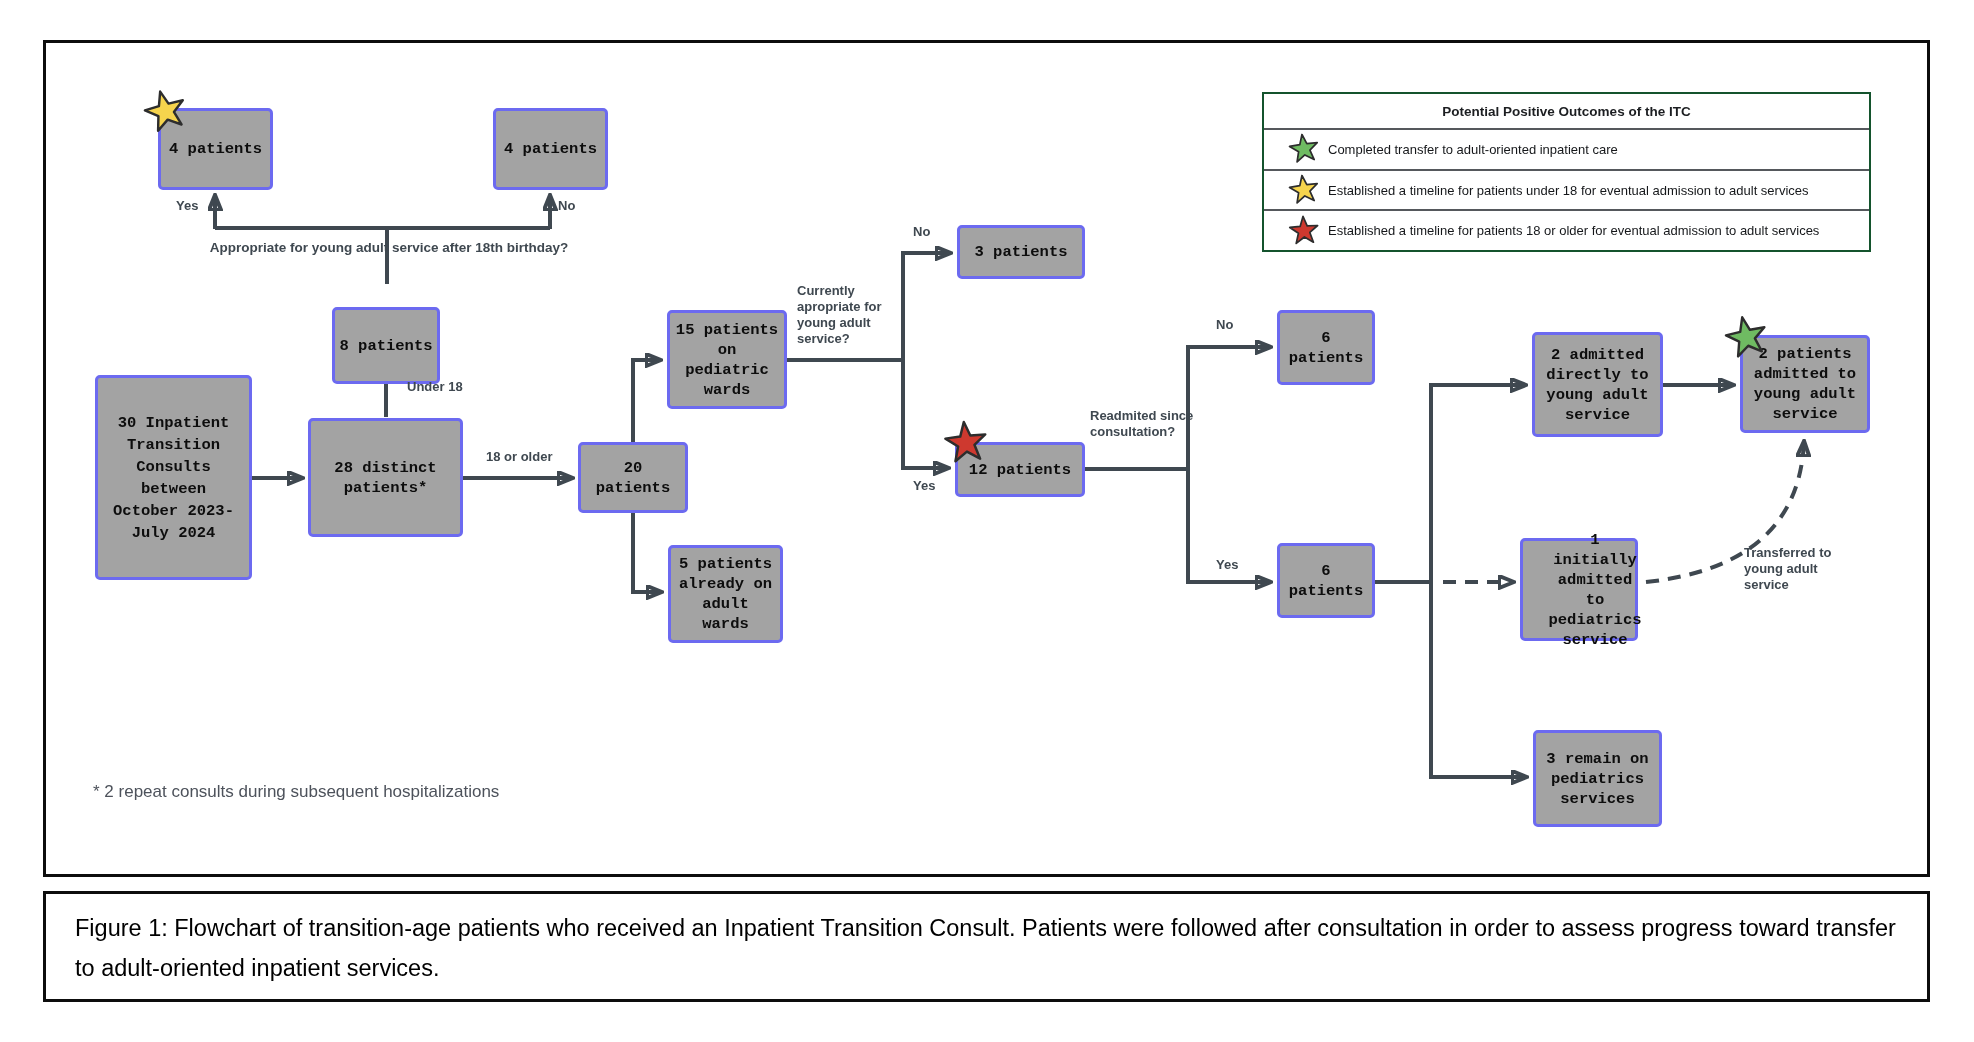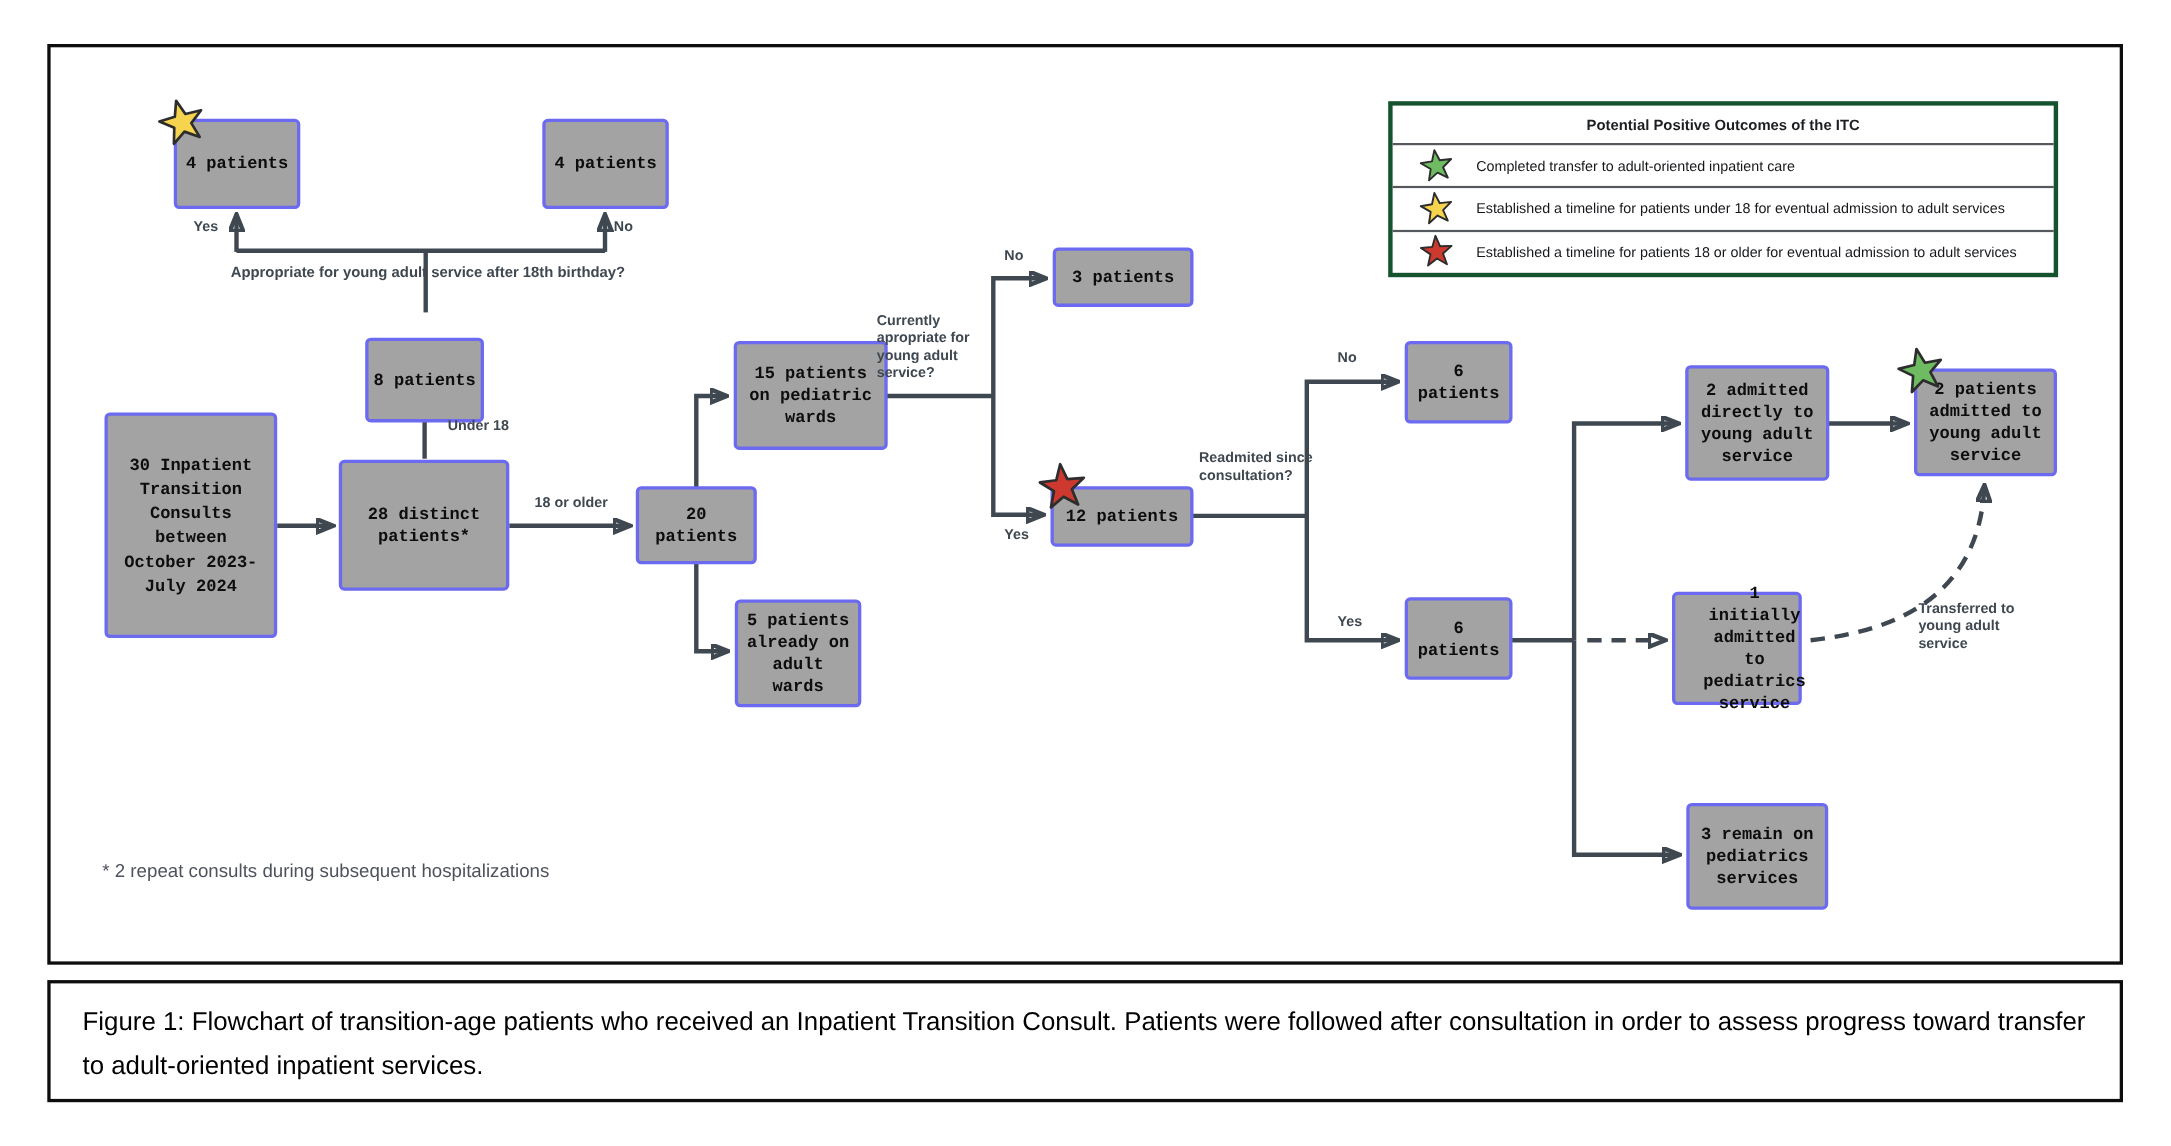--- a/index.html
+++ b/index.html
@@ -41,38 +41,38 @@
     color:var(--connector);white-space:pre-line;
   }
   .star{position:absolute;}
   .star svg{display:block;width:100%;height:100%;}
   .star polygon{stroke:#2d2d2d;stroke-width:1.3;stroke-linejoin:round;}
   .star.yellow polygon{fill:var(--star-yellow);}
   .star.red polygon{fill:var(--star-red);}
   .star.green polygon{fill:var(--star-green);}
   .legend{
     position:absolute;left:1262px;top:92px;width:609px;height:160px;
-    border:4px solid #14532d;background:#ffffff;display:flex;flex-direction:column;
+    border:2px solid #14532d;background:#ffffff;display:flex;flex-direction:column;
   }
   .legend-title{
     height:36px;border-bottom:2px solid #55585c;display:flex;align-items:center;justify-content:center;
     font-weight:700;font-size:13.5px;color:#1c1e21;
   }
   .legend-row{
     flex:1;border-bottom:2px solid #55585c;display:flex;align-items:center;
     padding-left:24px;
   }
   .legend-row:last-child{border-bottom:none;}
   .legend-star{width:32px;height:32px;position:relative;flex:0 0 32px;}
   .legend-star svg{display:block;width:100%;height:100%;}
   .legend-star polygon{stroke:#2d2d2d;stroke-width:1.3;stroke-linejoin:round;}
   .legend-star.yellow polygon{fill:var(--star-yellow);}
   .legend-star.red polygon{fill:var(--star-red);}
   .legend-star.green polygon{fill:var(--star-green);}
-  .legend-label{font-size:13px;color:#15171a;margin-left:20px;}
+  .legend-label{font-size:13px;color:#15171a;margin-left:8px;}
   .footnote{
     position:absolute;left:93px;top:782px;font-size:17px;color:var(--footnote-gray);
   }
   .caption{
     position:absolute;left:75px;top:908px;width:1840px;
     font-size:23.5px;line-height:40px;color:#000000;
   }
 </style>
 </head>
 <body>
@@ -122,21 +122,21 @@
 
     <path class="dashed" d="M1646,582 Q1798,566 1804,442" marker-end="url(#arrow)"></path>
   </svg>
 
   <div class="node big" style="left:95px;top:375px;width:157px;height:205px;">30 Inpatient Transition Consults between October 2023-July 2024</div>
   <div class="node" style="left:308px;top:418px;width:155px;height:119px;">28 distinct patients*</div>
   <div class="node" style="left:332px;top:283px;width:108px;height:77px;margin-top:24px;">8 patients</div>
   <div class="node" style="left:158px;top:108px;width:115px;height:82px;">4 patients</div>
   <div class="node" style="left:493px;top:108px;width:115px;height:82px;">4 patients</div>
   <div class="node" style="left:578px;top:442px;width:110px;height:71px;">20 patients</div>
-  <div class="node" style="left:667px;top:310px;width:140px;height:99px;">15 patients on pediatric wards</div>
+  <div class="node" style="left:667px;top:310px;width:120px;height:99px;">15 patients on pediatric wards</div>
   <div class="node" style="left:668px;top:545px;width:115px;height:98px;">5 patients already on adult wards</div>
   <div class="node" style="left:957px;top:225px;width:128px;height:54px;">3 patients</div>
   <div class="node" style="left:955px;top:442px;width:130px;height:55px;">12 patients</div>
   <div class="node" style="left:1277px;top:310px;width:98px;height:75px;">6 patients</div>
   <div class="node" style="left:1277px;top:543px;width:98px;height:75px;">6 patients</div>
   <div class="node" style="left:1532px;top:332px;width:131px;height:105px;">2 admitted directly to young adult service</div>
   <div class="node" style="left:1740px;top:335px;width:130px;height:98px;">2 patients admitted to young adult service</div>
   <div class="node" style="left:1520px;top:538px;width:118px;height:103px;padding-left:36px;">1 initially admitted to pediatrics service</div>
   <div class="node" style="left:1533px;top:730px;width:129px;height:97px;">3 remain on pediatrics services</div>
 

